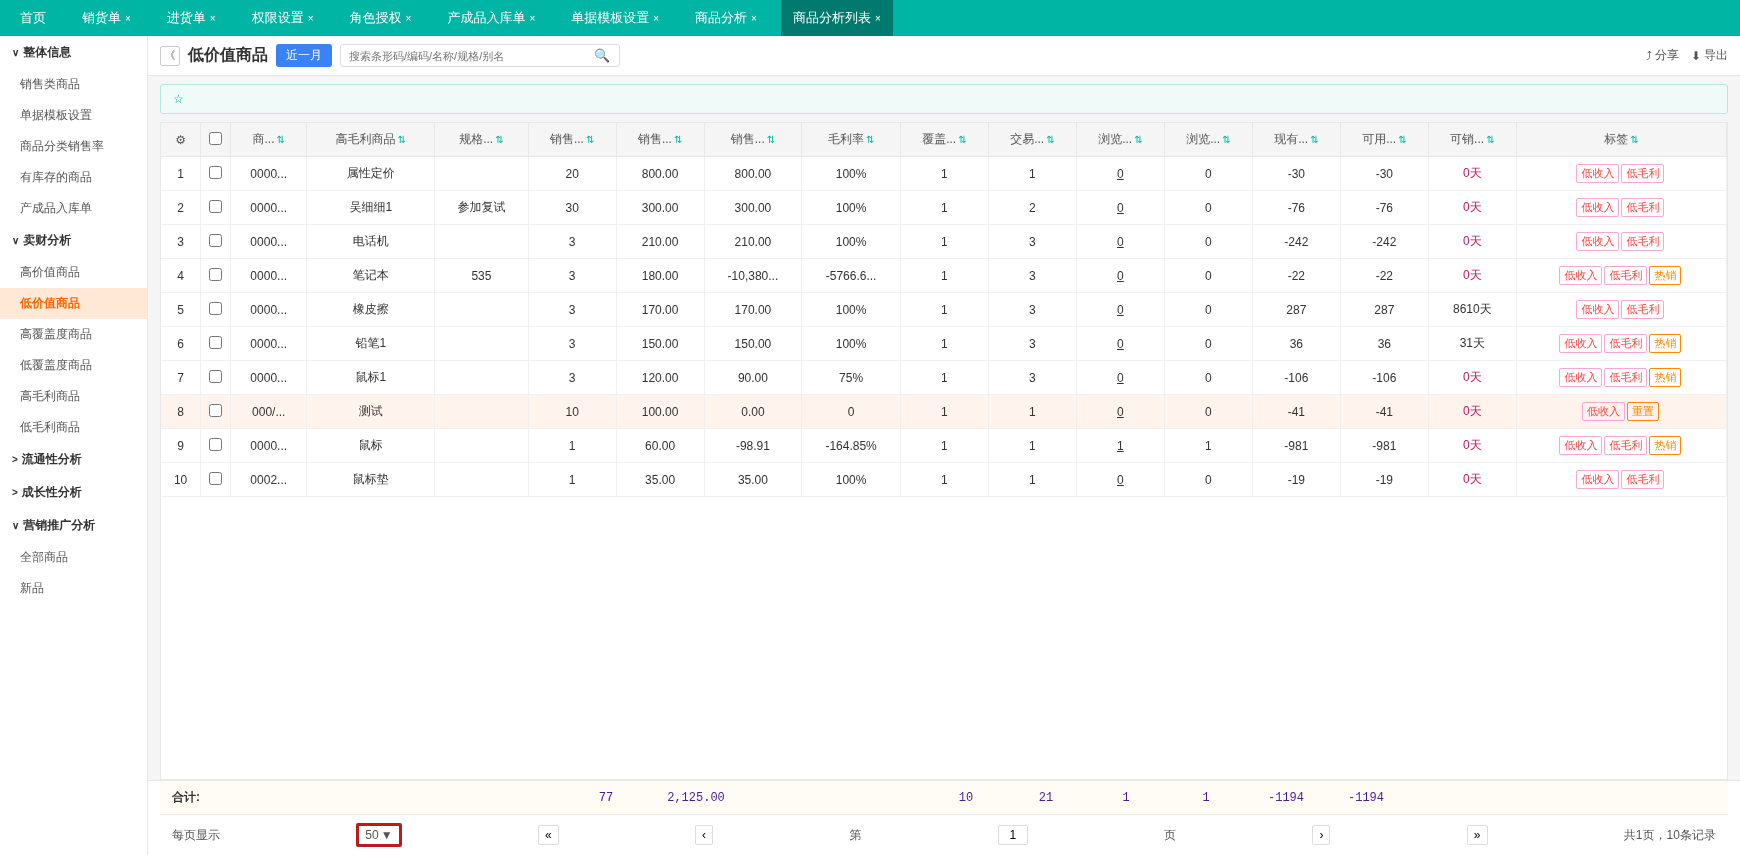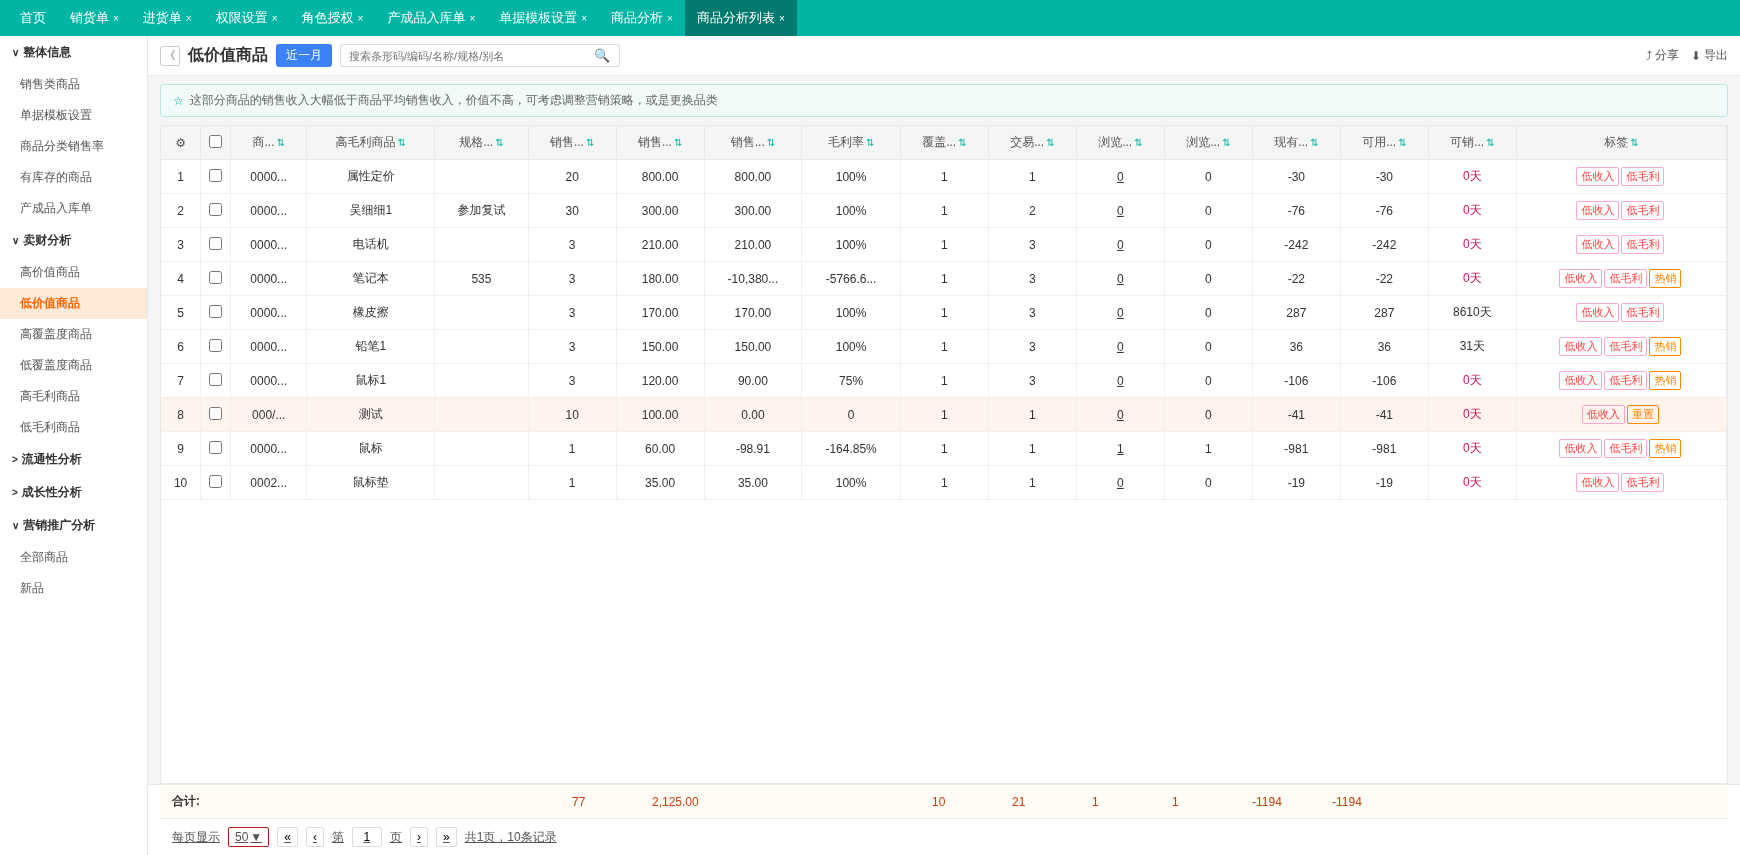--- a/index.html
+++ b/index.html
@@ -6,21 +6,21 @@
     body { background: #f5f5f5; overflow: hidden; width: 1740px; height: 855px; }
 
     
     .top-nav {
       display: flex;
       align-items: center;
       background: #00b5a3;
       height: 36px;
       padding: 0 8px;
       color: #fff;
-      gap: 0;
+      gap: 12px;
     }
     .nav-item {
       padding: 0 12px;
       height: 36px;
       display: flex;
       align-items: center;
       cursor: pointer;
       color: #fff;
       white-space: nowrap;
       font-size: 13px;
@@ -217,38 +217,38 @@
     .total-row {
       display: flex;
       align-items: center;
       padding: 8px 0;
       border-bottom: 1px solid #e8e8e8;
       background: #fffbf5;
     }
     .total-label { font-weight: bold; color: #333; padding: 0 12px; min-width: 80px; }
     .total-cell {
       min-width: 80px;
-      text-align: left;
+      text-align: center;
       padding: 0 6px;
-      color: #c2410c;
+      color: #4c1d95;
+      font-family: Liberation Mono, monospace;
     }
 
     
     .pagination {
       display: flex;
       align-items: center;
-      justify-content: flex-start;
+      justify-content: space-between;
       padding: 8px 12px;
       gap: 8px;
       font-size: 12px;
       color: #555;
-      text-decoration: underline;
     }
     .page-size-box {
-      border: 1px solid #b91c1c;
+      border: 3px solid #b91c1c;
       padding: 2px 6px;
       border-radius: 2px;
       background: #fff;
       display: flex;
       align-items: center;
       gap: 2px;
     }
     .page-btn {
       padding: 2px 6px;
       border: 1px solid #ddd;
@@ -325,21 +325,20 @@
         </div>
         <div class="action-btn">
           <span>⬇</span>
           <span>导出</span>
         </div>
       </div>
     </div>
 
     <div class="alert-bar">
       <span class="alert-icon">☆</span>
-      <span>这部分商品的销售收入大幅低于商品平均销售收入，价值不高，可考虑调整营销策略，或是更换品类</span>
     </div>
 
     <div class="table-container">
       <table>
         <thead>
           <tr id="table-header">
               <th>⚙</th>
               <th><input type="checkbox" style=""></th>
               <th><span>商...</span><span class="sort-icon">⇅</span></th>
               <th><span>高毛利商品</span><span class="sort-icon">⇅</span></th>

